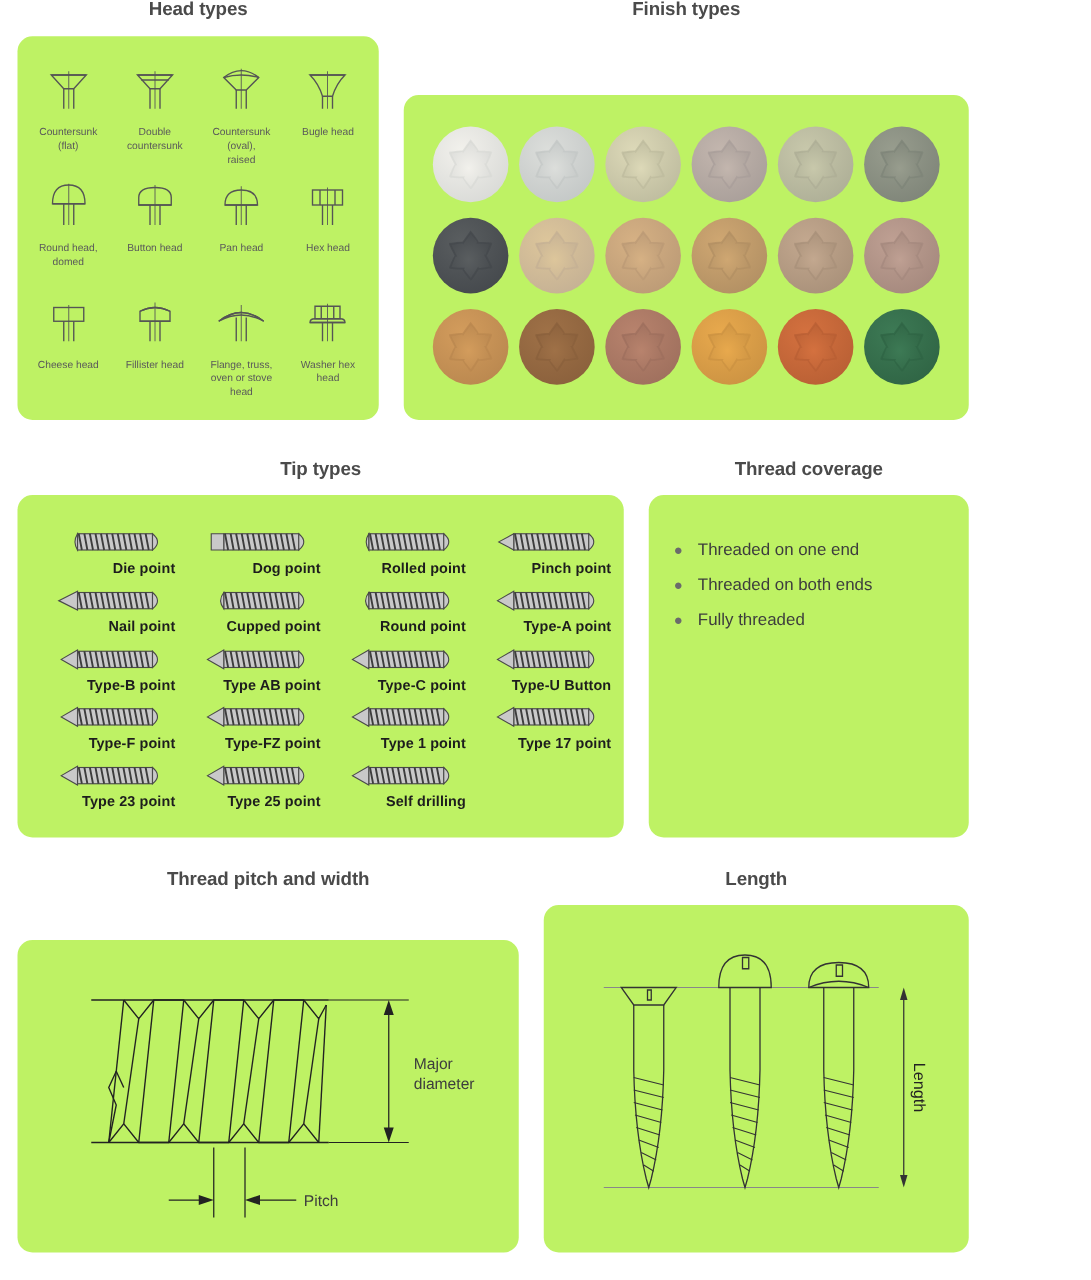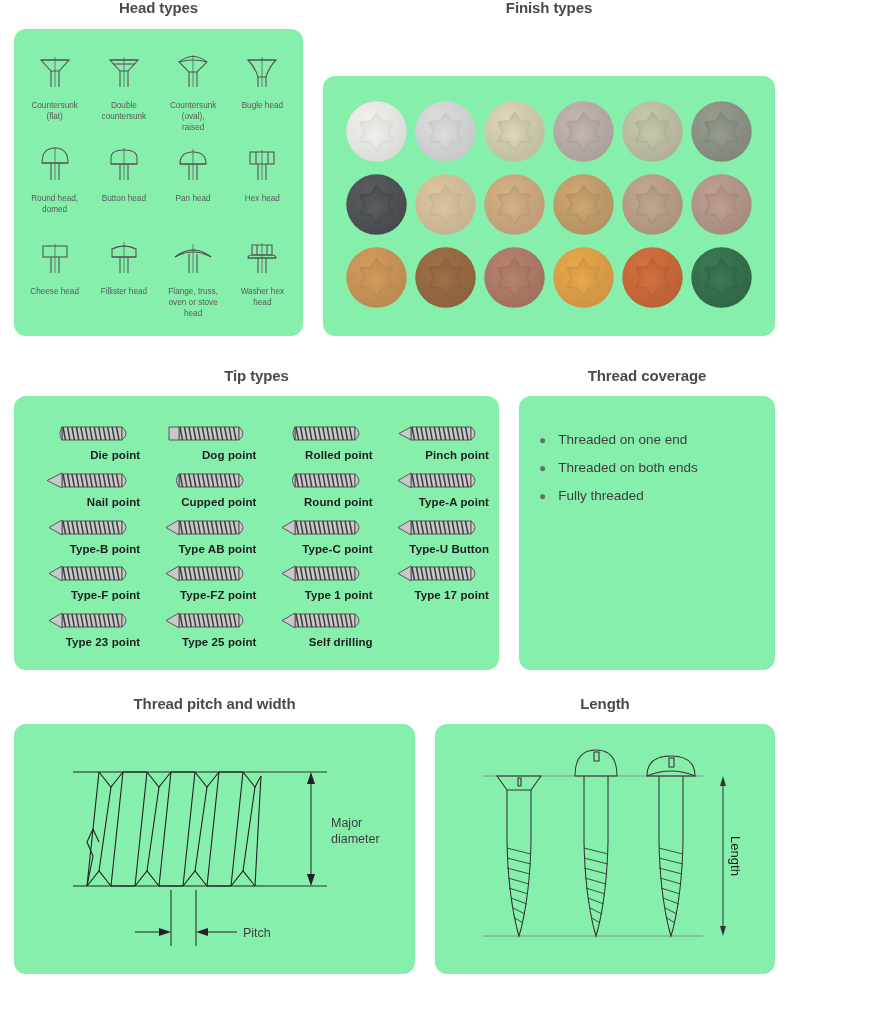--- a/index.html
+++ b/index.html
@@ -18,21 +18,21 @@
   .sec-title {
     text-align: center;
     font-size: 15px;
     font-weight: bold;
     color: #4a4a4a;
     letter-spacing: -0.1px;
     margin: 0 0 12px 0;
     line-height: 1.1;
   }
   .panel {
-    background: #86efac;
+    background: #bef264;
     border-radius: 12px;
     width: 100%;
     flex: 1;
   }
 
   
   .head-grid {
     display: grid;
     grid-template-columns: repeat(4, 1fr);
     row-gap: 6px;
@@ -748,21 +748,21 @@
         </ul>
       </div>
     </div>
 
   </div>
 
   <div class="gap-md"></div>
 
   <div class="row">
 
-    <div class="section" style="width:450px;">
+    <div class="section" style="width:450px;gap:28px;">
       <div class="sec-title">Thread pitch and width</div>
       <div class="panel diagram-panel" style="height:276px;">
         <svg width="400" height="250" viewBox="0 0 400 250">
           <g fill="none" stroke="#222" stroke-width="1.1">
 
             <line x1="58" y1="48" x2="248" y2="48"></line>
             <line x1="58" y1="162" x2="248" y2="162"></line>
 
             <path d="M84 48 L96 63 L108 48 L132 48 L144 63 L156 48 L180 48 L192 63 L204 48 L228 48 L240 63 L246 52"></path>
 

